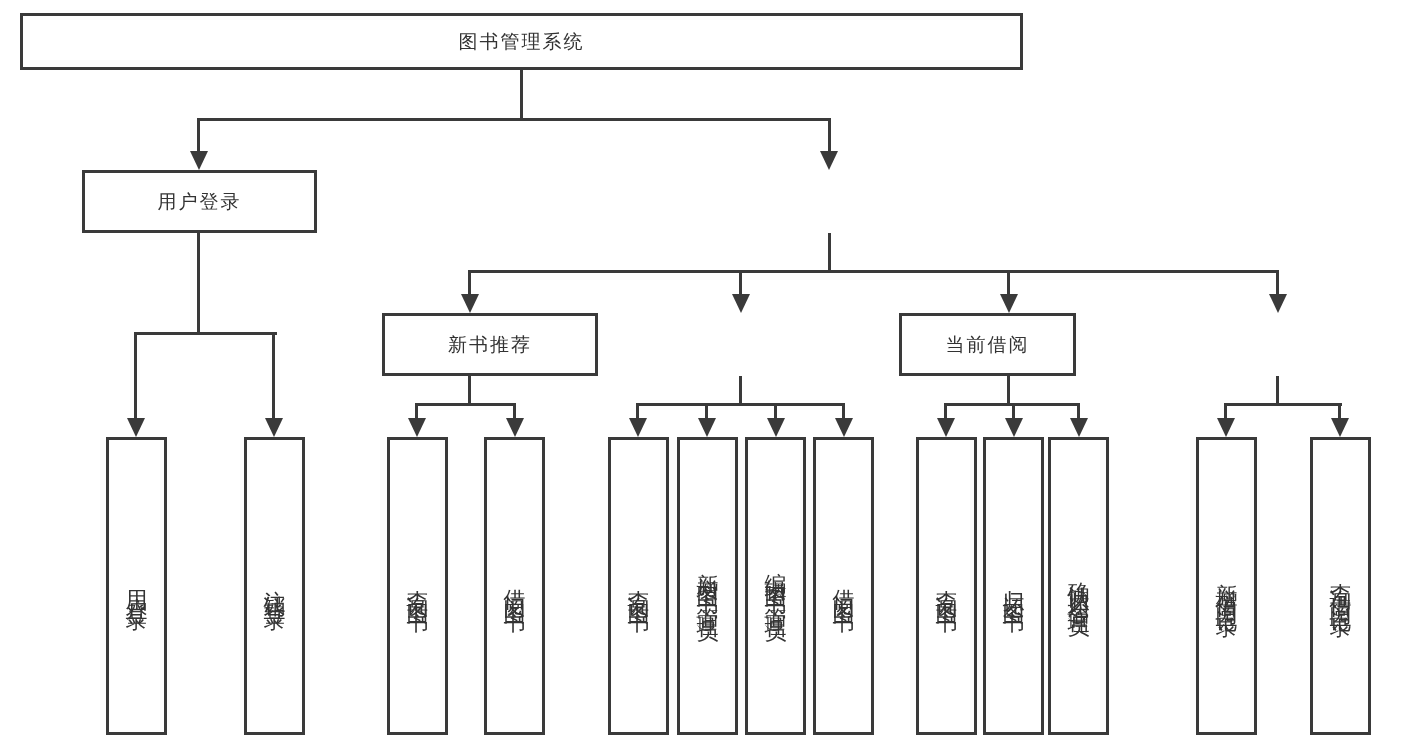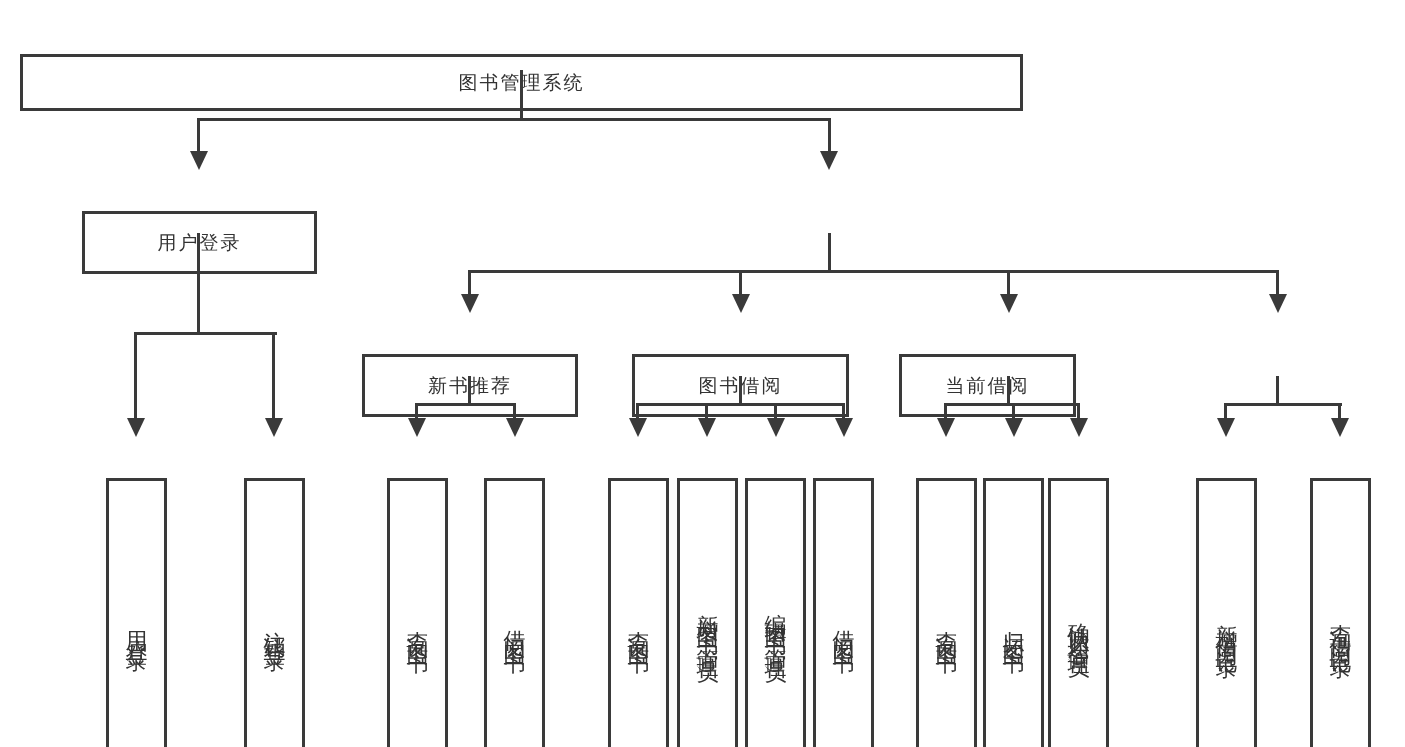--- a/index.html
+++ b/index.html
@@ -13,21 +13,20 @@
     color: #333333;
   }
   .box {
     position: absolute;
     background: #ffffff;
     border: 3px solid #3a3a3a;
     box-sizing: border-box;
     display: flex;
     align-items: center;
     justify-content: center;
-    margin-top: 41px;
   }
   .hdr { font-size: 19px; letter-spacing: 2px; color: #333333; }
   .leaf-label {
     writing-mode: vertical-rl;
     font-size: 22px;
     letter-spacing: 7px;
     line-height: 1.1;
     color: #333333;
     white-space: nowrap;
   }
@@ -83,25 +82,22 @@
   <div class="hline" style="left:468px; top:270px; width:811px;"></div>
   <div class="vline" style="left:468px; top:270px; height:27px;"></div>
   <div class="arrow" style="left:461px; top:294px;"></div>
   <div class="vline" style="left:739px; top:270px; height:27px;"></div>
   <div class="arrow" style="left:732px; top:294px;"></div>
   <div class="vline" style="left:1007px; top:270px; height:27px;"></div>
   <div class="arrow" style="left:1000px; top:294px;"></div>
   <div class="vline" style="left:1276px; top:270px; height:27px;"></div>
   <div class="arrow" style="left:1269px; top:294px;"></div>
 
-  <div class="box" style="left:362px; top:313px; width:216px; height:63px;">
+  <div class="box" style="left:382px; top:313px; width:216px; height:63px;">
     <span class="hdr">新书推荐</span>
-  </div>
-  <div class="box" style="left:632px; top:313px; width:217px; height:63px;">
-    <span class="hdr">图书借阅</span>
   </div>
   <div class="box" style="left:899px; top:313px; width:177px; height:63px;">
     <span class="hdr">当前借阅</span>
   </div>
 
   <div class="vline" style="left:468px; top:376px; height:29px;"></div>
   <div class="hline" style="left:415px; top:403px; width:101px;"></div>
   <div class="vline" style="left:415px; top:403px; height:17px;"></div>
   <div class="arrow" style="left:408px; top:418px;"></div>
   <div class="vline" style="left:513px; top:403px; height:17px;"></div>

